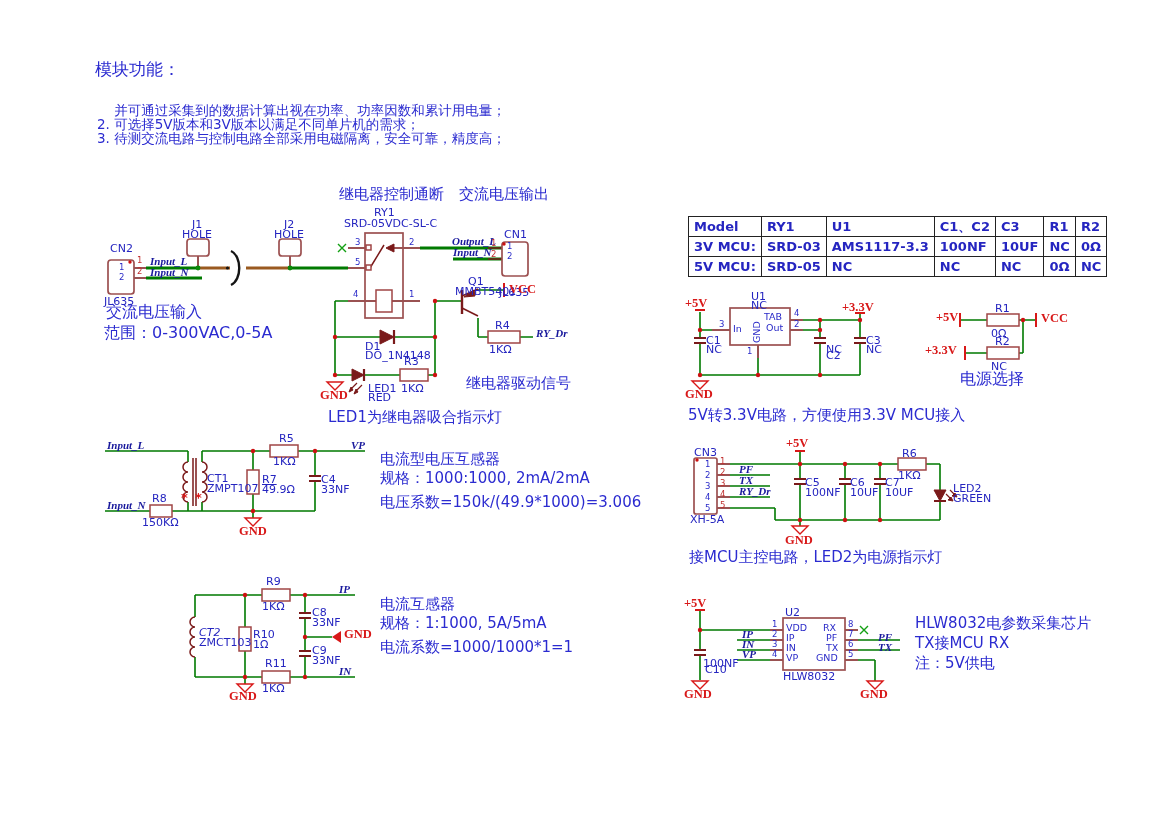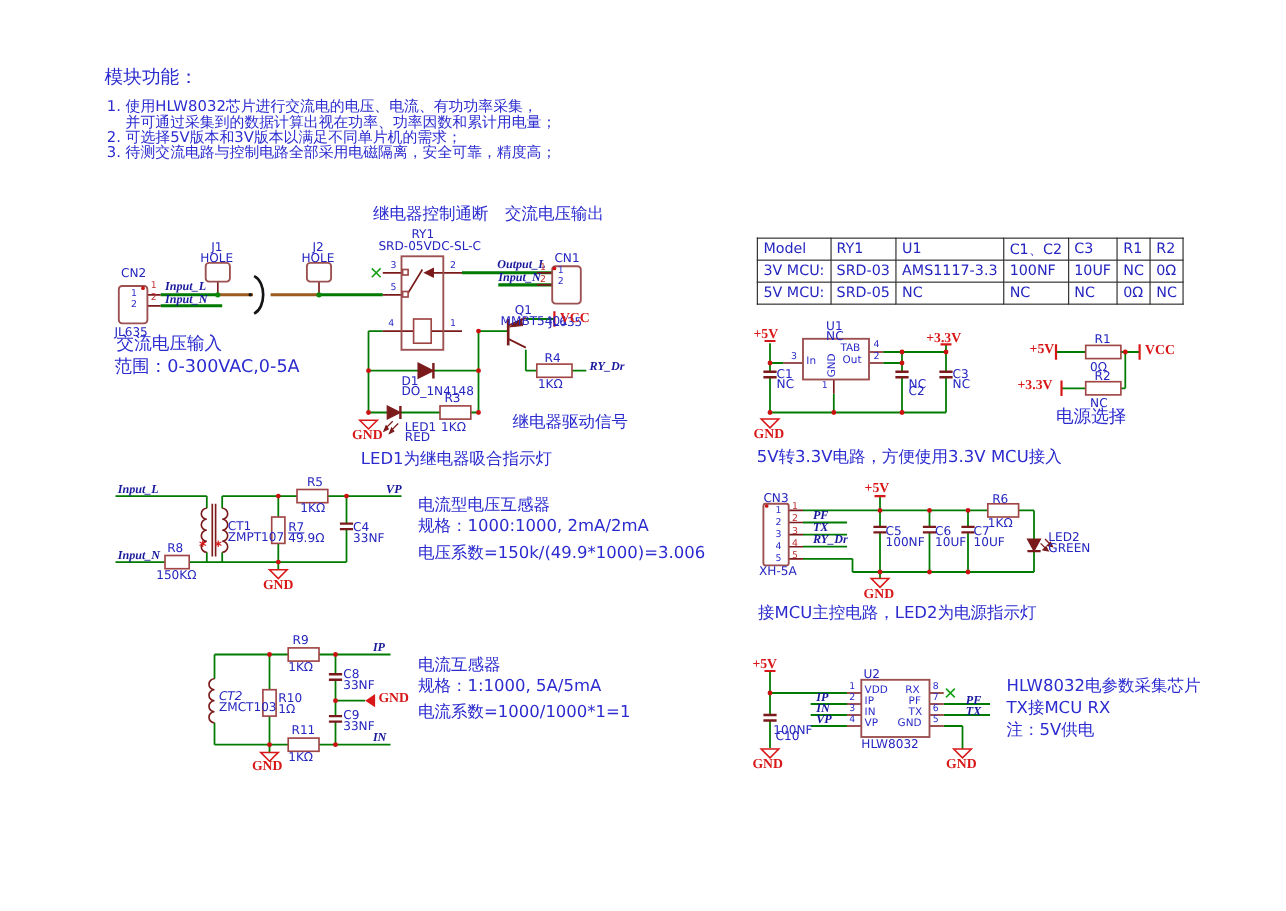--- a/index.html
+++ b/index.html
@@ -13,21 +13,21 @@
   .pname{font-size:9.5px;color:#2a2ac8}
   .pwr{font-family:"Liberation Serif",serif;font-weight:bold;font-size:12.5px;color:#d81818}
   .ast{font-size:13px;font-weight:bold;color:#d81818}
   .rot{transform:rotate(-90deg);transform-origin:0 0}
   .cap{position:absolute;font-size:15px;color:#2b2bd0;white-space:pre}
   .cap16{font-size:16px}
   .hdr-title{position:absolute;left:95px;top:58px;font-size:17px;color:#2b2bd0}
   .hdr-item{position:absolute;font-size:13.5px;color:#2b2bd0;white-space:pre}
   table.spec{position:absolute;left:688px;top:216px;border-collapse:collapse;table-layout:fixed;
              font-size:13px;color:#2525c0}
-  table.spec th,table.spec td{border:1px solid #222;padding:0 5px;height:19px;font-weight:normal;
+  table.spec th,table.spec td{border:1px solid #222;padding:0 5px;height:19px;font-weight:bold;
              text-align:left;white-space:nowrap;overflow:hidden}
 </style>
 </head>
 <body>
 
 <div id="stage">
 
   <svg id="schem" width="1169" height="828" viewBox="0 0 1169 828">
 
     <path fill="none" stroke="#007a00" stroke-width="1.6" d="M335,301H348 M435,301H462 M335,301V375 M435,301V375 M335,337H380 M394,337H435 M335,375H352 M364,375H400 M428,375H435 M478,290H504 M478,318V337 M478,337H488 M520,337H533 M700,312V330 M700,330H712 M803,320H860 M803,330H820 M820,320V330 M758,358V375 M700,375H860 M700,330V338 M700,343V375 M820,330V338 M820,343V375 M860,313V338 M860,343V375 M960,320H987 M1019,320H1036 M965,353H987 M1019,353H1023 M1023,320V353 M105,451H188 M188,451V462 M202,451V462 M202,451H270 M298,451H365 M253,451V470 M253,494V511 M315,451V476 M315,481V511 M105,511H150 M172,511H315 M188,502V511 M202,502V511 M253,511V518 M195,595V617 M195,657V677 M195,595H262 M290,595H355 M245,595V627 M245,651V677 M305,595V613 M305,618V637 M305,637H332 M305,637V651 M305,656V677 M195,677H262 M290,677H355 M245,677V684 M800,451V464 M730,464H898 M926,464H940 M730,475H770 M730,486H770 M730,497H770 M730,508H775 M775,508V520 M775,520H940 M800,464V479 M800,484V520 M845,464V479 M845,484V520 M880,464V479 M880,484V520 M940,464V490 M940,501V520 M800,520V526 M700,610V630 M700,630H770 M737,640H770 M737,650H770 M737,660H770 M858,640H900 M858,650H900 M858,660H875 M875,660V681 M700,630V650 M700,655V680"></path>
@@ -129,21 +129,20 @@
         <circle cx="504" cy="244" r="1.7"></circle>
         <circle cx="697" cy="460" r="1.7"></circle>
     </g>
     <g fill="#0a8a0a">
       <circle cx="198" cy="268" r="2.4"></circle>
         <circle cx="290" cy="268" r="2.4"></circle>
     </g>
   </svg>
 
   <div class="hdr-title">模块功能：</div>
-  <div class="hdr-item" style="left:97px;top:88px">1. 使用HLW8032芯片进行交流电的电压、电流、有功功率采集，</div>
   <div class="hdr-item" style="left:97px;top:102px">    并可通过采集到的数据计算出视在功率、功率因数和累计用电量；</div>
   <div class="hdr-item" style="left:97px;top:116px">2. 可选择5V版本和3V版本以满足不同单片机的需求；</div>
   <div class="hdr-item" style="left:97px;top:130px">3. 待测交流电路与控制电路全部采用电磁隔离，安全可靠，精度高；</div>
 
   <div class="cap" style="left:339px;top:185px">继电器控制通断　交流电压输出</div>
   <div class="cap cap16" style="left:106px;top:302px">交流电压输入</div>
   <div class="cap cap16" style="left:104px;top:323px">范围：0-300VAC,0-5A</div>
   <div class="cap" style="left:466px;top:374px">继电器驱动信号</div>
   <div class="cap" style="left:328px;top:408px">LED1为继电器吸合指示灯</div>
   <div class="cap" style="left:380px;top:450px">电流型电压互感器</div>

